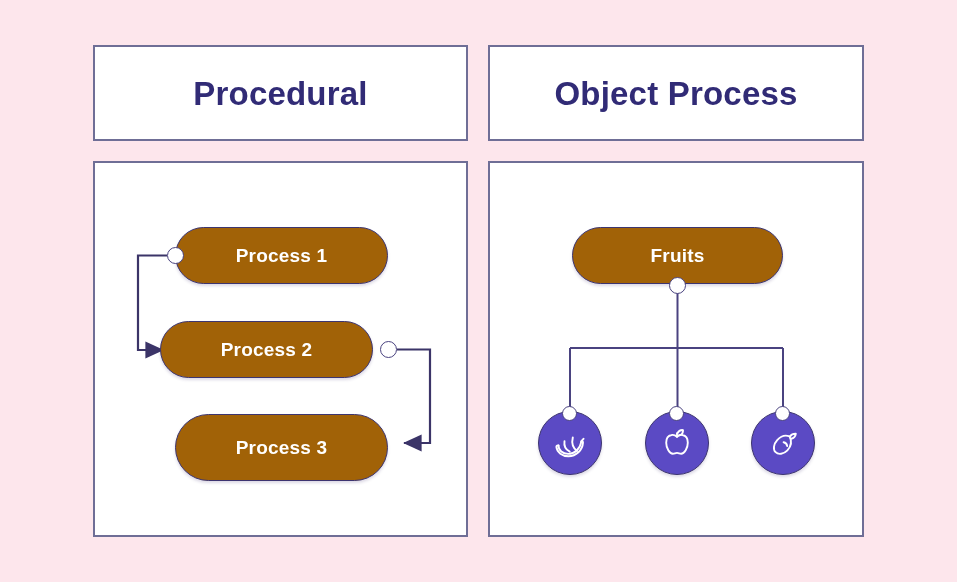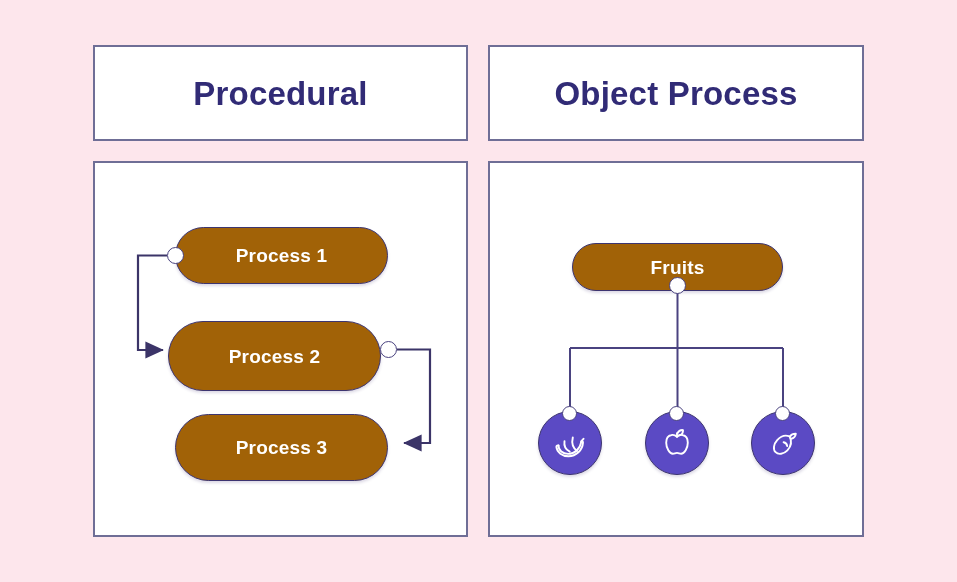--- a/index.html
+++ b/index.html
@@ -73,23 +73,23 @@
   }
   .pill .pill-label {
     color: #ffffff;
     font-size: 19px;
     font-weight: bold;
     letter-spacing: 0.2px;
     line-height: 1;
     white-space: nowrap;
   }
   #pill-process-1 { left: 175px; top: 227px; width: 213px; height: 57px; }
-  #pill-process-2 { left: 168px; top: 321px; width: 213px; height: 70px; }
+  #pill-process-2 { left: 160px; top: 321px; width: 213px; height: 57px; }
   #pill-process-3 { left: 175px; top: 414px; width: 213px; height: 67px; }
-  #pill-fruits    { left: 572px; top: 227px; width: 211px; height: 48px; margin-top: 16px; }
+  #pill-fruits    { left: 572px; top: 227px; width: 211px; height: 57px; }
 
   
   .knob {
     position: absolute;
     width: 17px;
     height: 17px;
     background: #ffffff;
     border: 1.5px solid #4a4380;
     border-radius: 50%;
     box-sizing: border-box;

